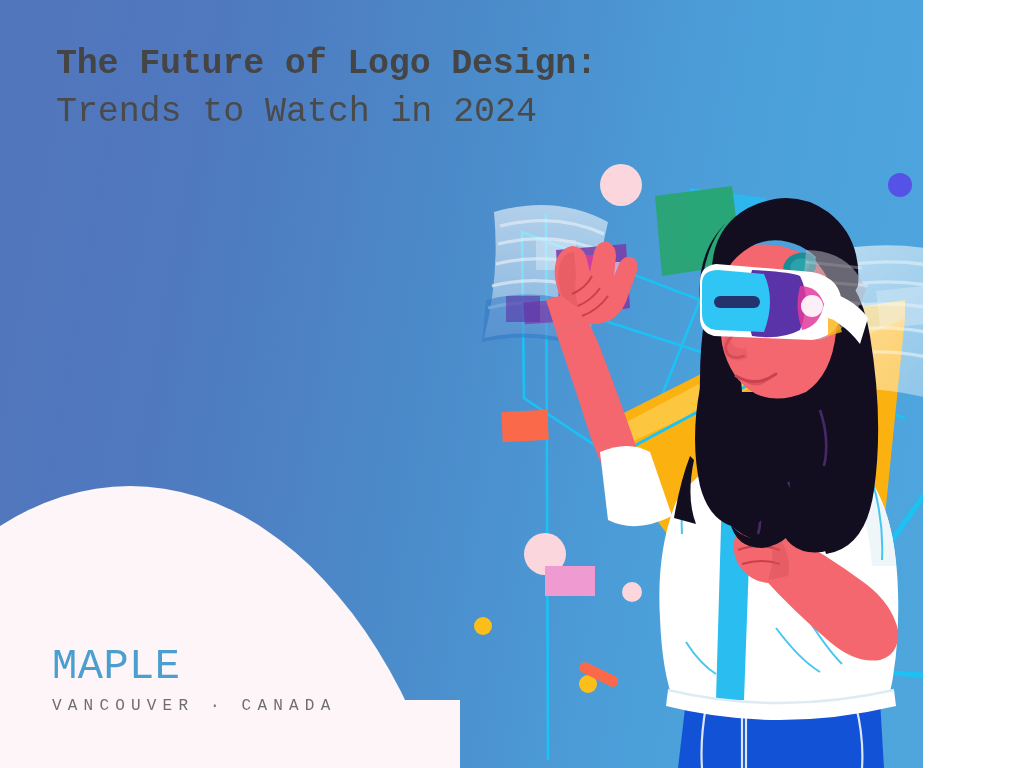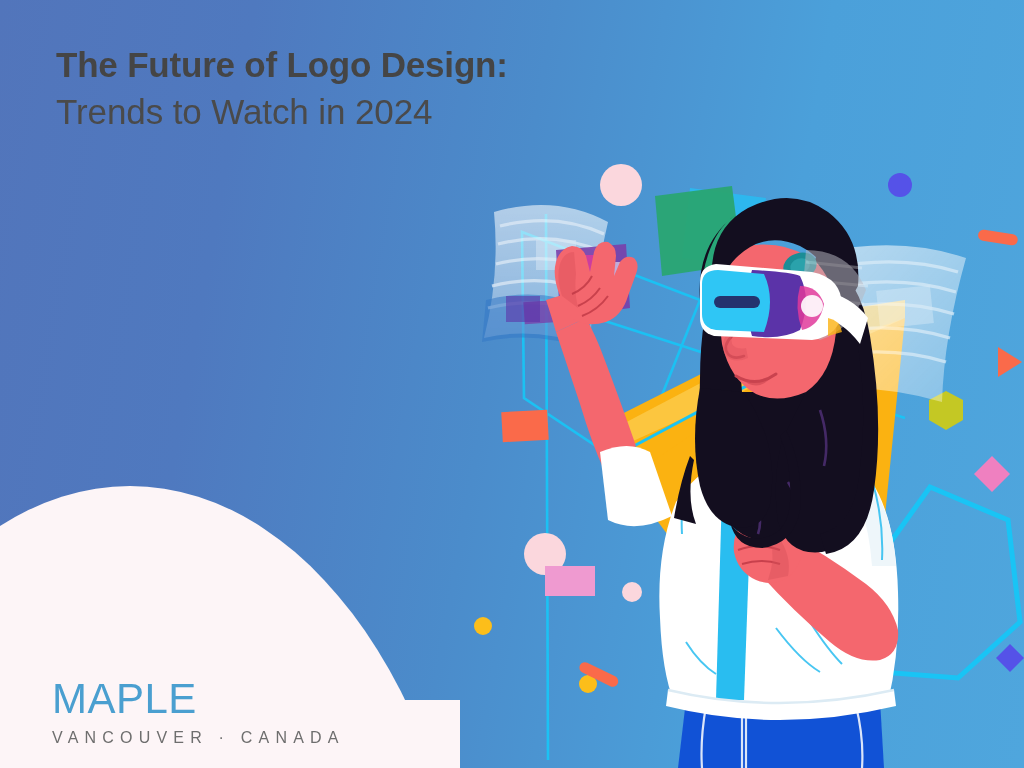--- a/index.html
+++ b/index.html
@@ -6,24 +6,25 @@
   html, body {
     margin: 0;
     padding: 0;
     background: #ffffff;
   }
   body {
     font-family: "Liberation Sans", sans-serif;
   }
   #slide {
     position: relative;
-    width: 1024px;
+    width: 923px;
     height: 768px;
     overflow: hidden;
     background: linear-gradient(100deg, #5275bb 0%, #4f79bf 22%, #4b8ccb 48%, #4ba0da 72%, #4fa6dd 100%);
+    font-family: Liberation Mono, monospace;
   }
 
   
   #title-block {
     position: absolute;
     left: 56px;
     top: 44px;
     width: 640px;
     z-index: 40;
   }
@@ -64,21 +65,21 @@
     width: 700px;
     height: 120px;
     background: #fdf5f7;
     z-index: 50;
   }
 
   
   #logo-block {
     position: absolute;
     left: 52px;
-    top: 678px;
+    top: 646px;
     z-index: 60;
   }
   #logo-wordmark {
     font-size: 42px;
     font-weight: normal;
     letter-spacing: 0.5px;
     line-height: 1;
     white-space: nowrap;
     display: flex;
     align-items: baseline;

